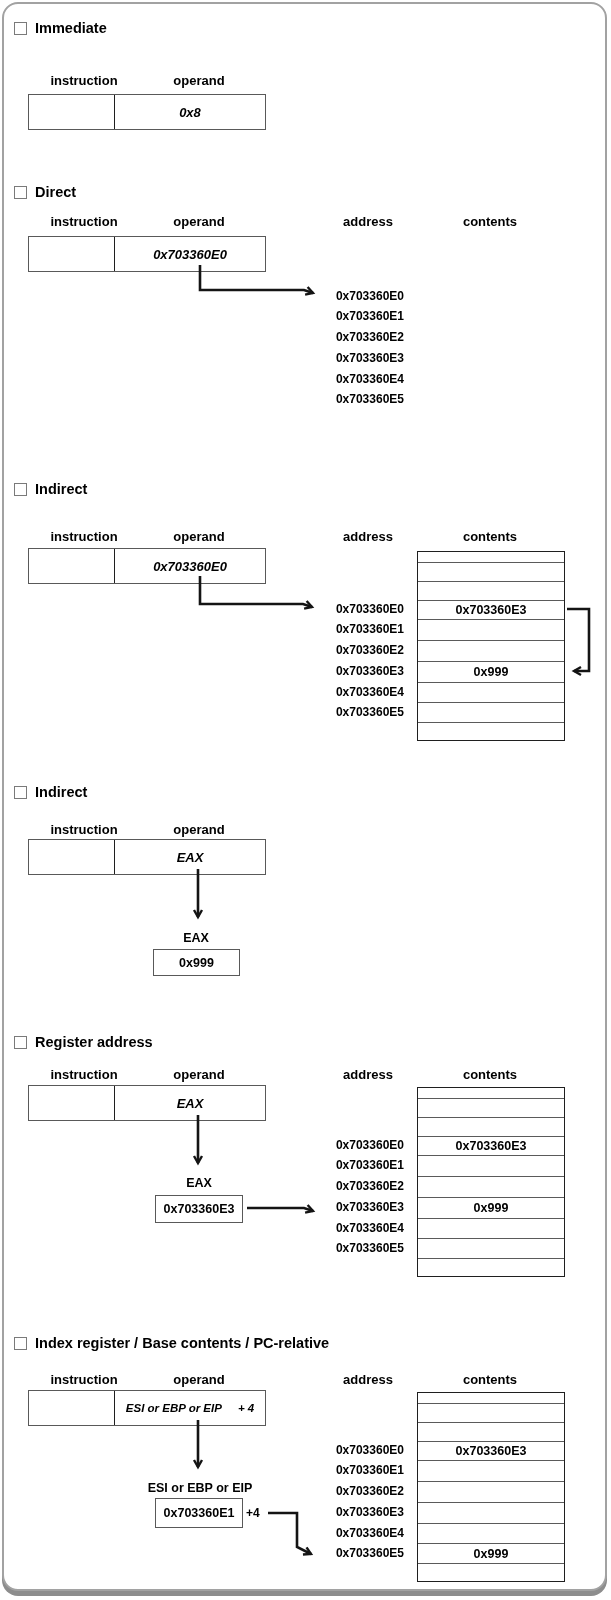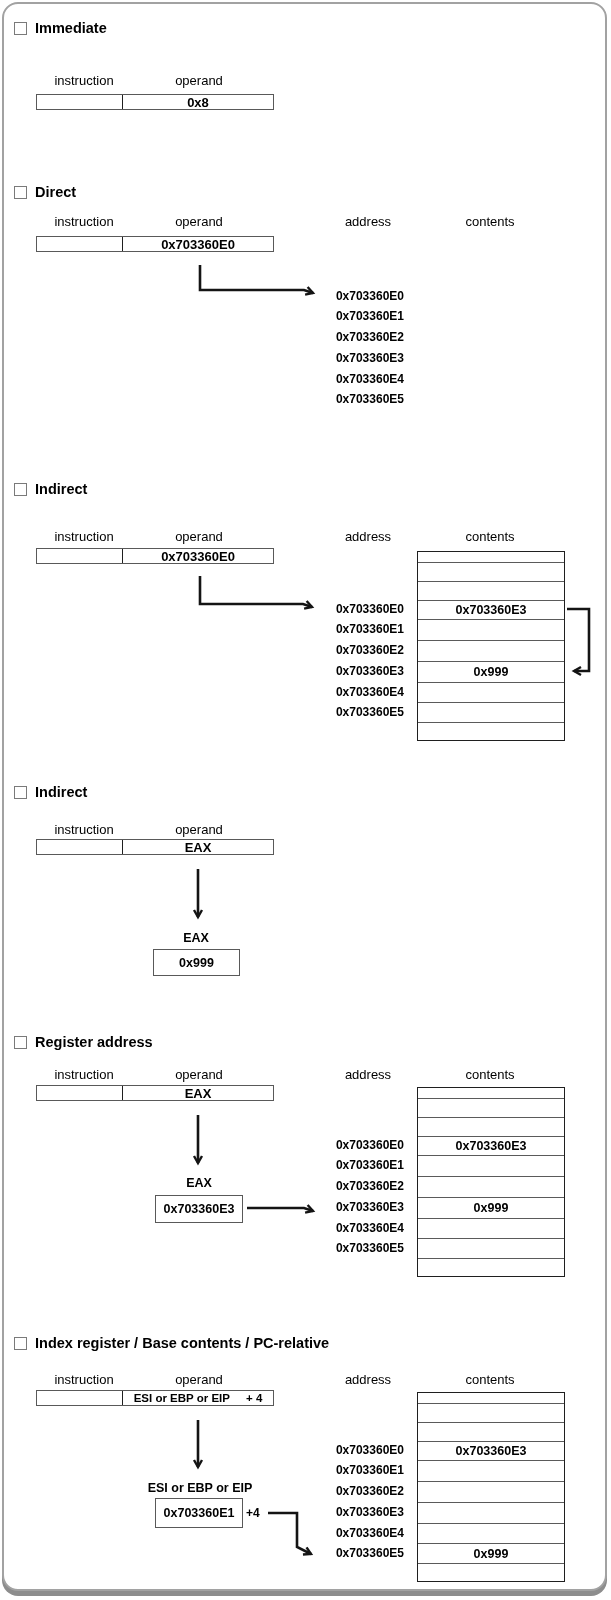--- a/index.html
+++ b/index.html
@@ -3,23 +3,23 @@
 <meta charset="utf-8">
 <style>
   html,body{margin:0;padding:0;background:#fff;}
   .stage{position:relative;width:611px;height:1600px;background:#fff;overflow:hidden;
          font-family:"Liberation Sans", sans-serif;color:#000;}
   .card{position:absolute;left:2px;top:2px;width:601px;height:1585px;background:#fff;
         border:2px solid #a2a2a2;border-radius:16px;box-shadow:0 5px 0 #8d8d8d;}
   .sec-h{position:absolute;left:14px;display:flex;align-items:center;gap:8px;
          font-weight:bold;font-size:14.5px;white-space:nowrap;}
   .cb{width:11px;height:11px;border:1.6px solid #7a7a7a;flex:0 0 auto;background:#fff;}
-  .lbl{position:absolute;transform:translateX(-50%);font-weight:normal;font-size:13px;white-space:nowrap;}
-  .ibox{position:absolute;left:36px;width:238px;height:16px;border:1.5px solid #595959;
-        display:flex;box-sizing:border-box;background:#fff;}
+  .lbl{position:absolute;transform:translateX(-50%);font-weight:bold;font-size:13px;white-space:nowrap;}
+  .ibox{position:absolute;left:28px;width:238px;height:36px;border:1.5px solid #595959;
+        display:flex;box-sizing:border-box;background:#fff;font-style:italic;}
   .ibox .ci{width:86px;border-right:1.4px solid #1f1f1f;box-sizing:border-box;}
   .ibox .co{flex:1;display:flex;align-items:center;justify-content:center;
             font-weight:bold;font-size:13px;}
   .co.small{font-size:11.5px;gap:16px;}
   .mem{position:absolute;left:417px;width:148px;border:1.4px solid #1f1f1f;
        box-sizing:border-box;background:#fff;}
   .mr{border-top:1px solid #5a5a5a;display:flex;align-items:center;justify-content:center;
       font-weight:bold;font-size:12.5px;}
   .mr:first-child{border-top:none;}
   .h0{height:10px}.h1{height:18px}.h2{height:20px}.h3{height:19px}.h4{height:17px}

